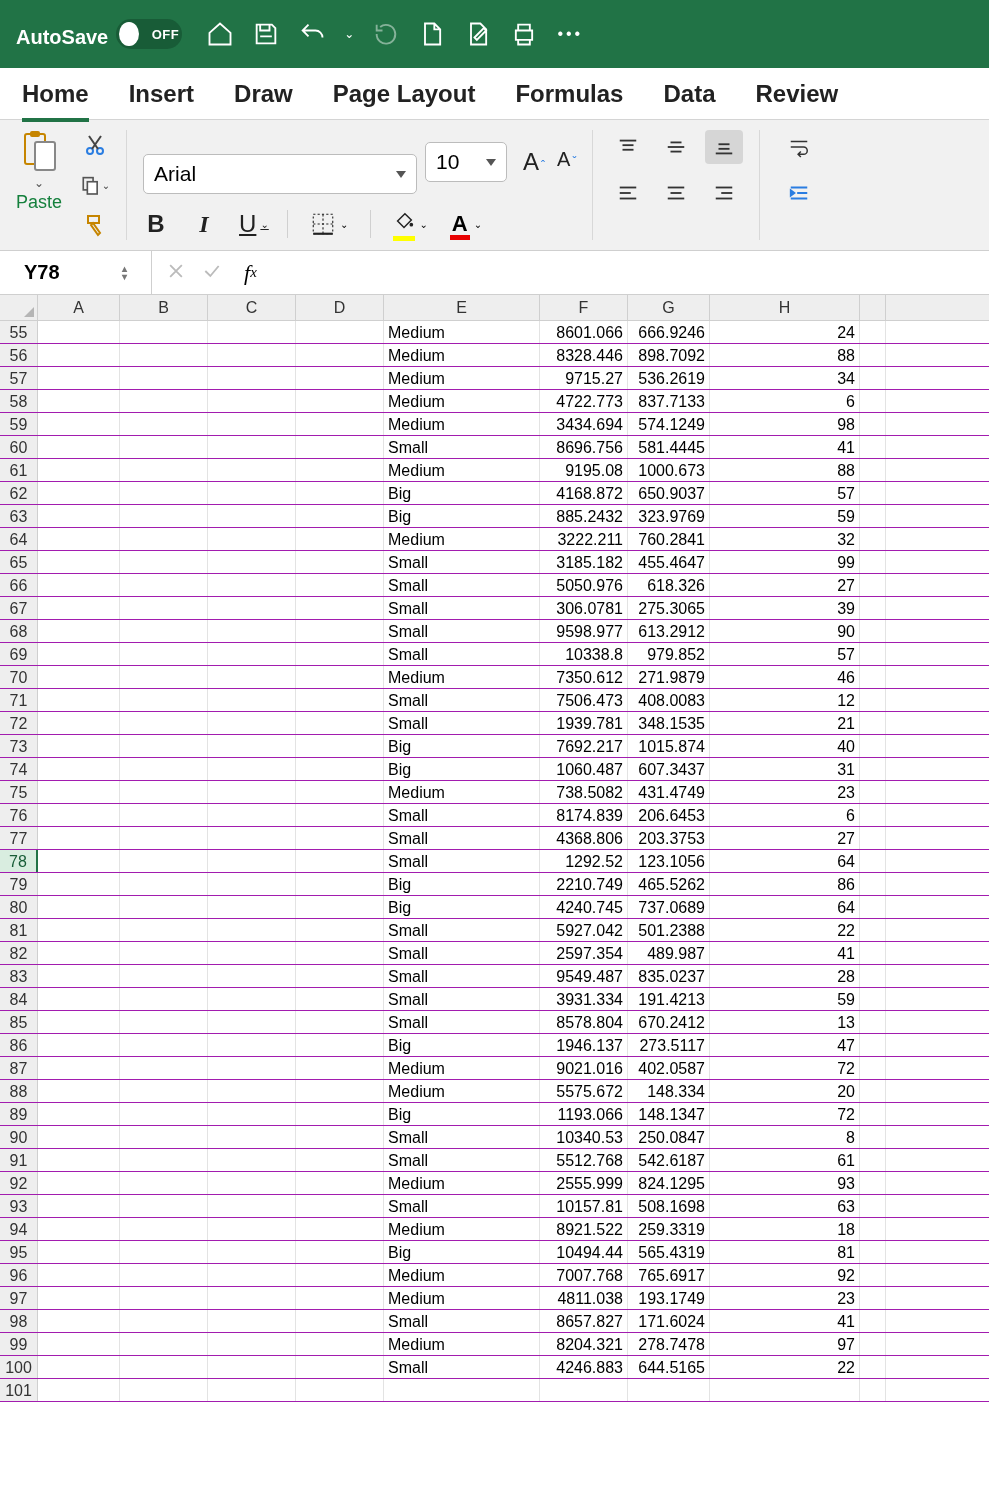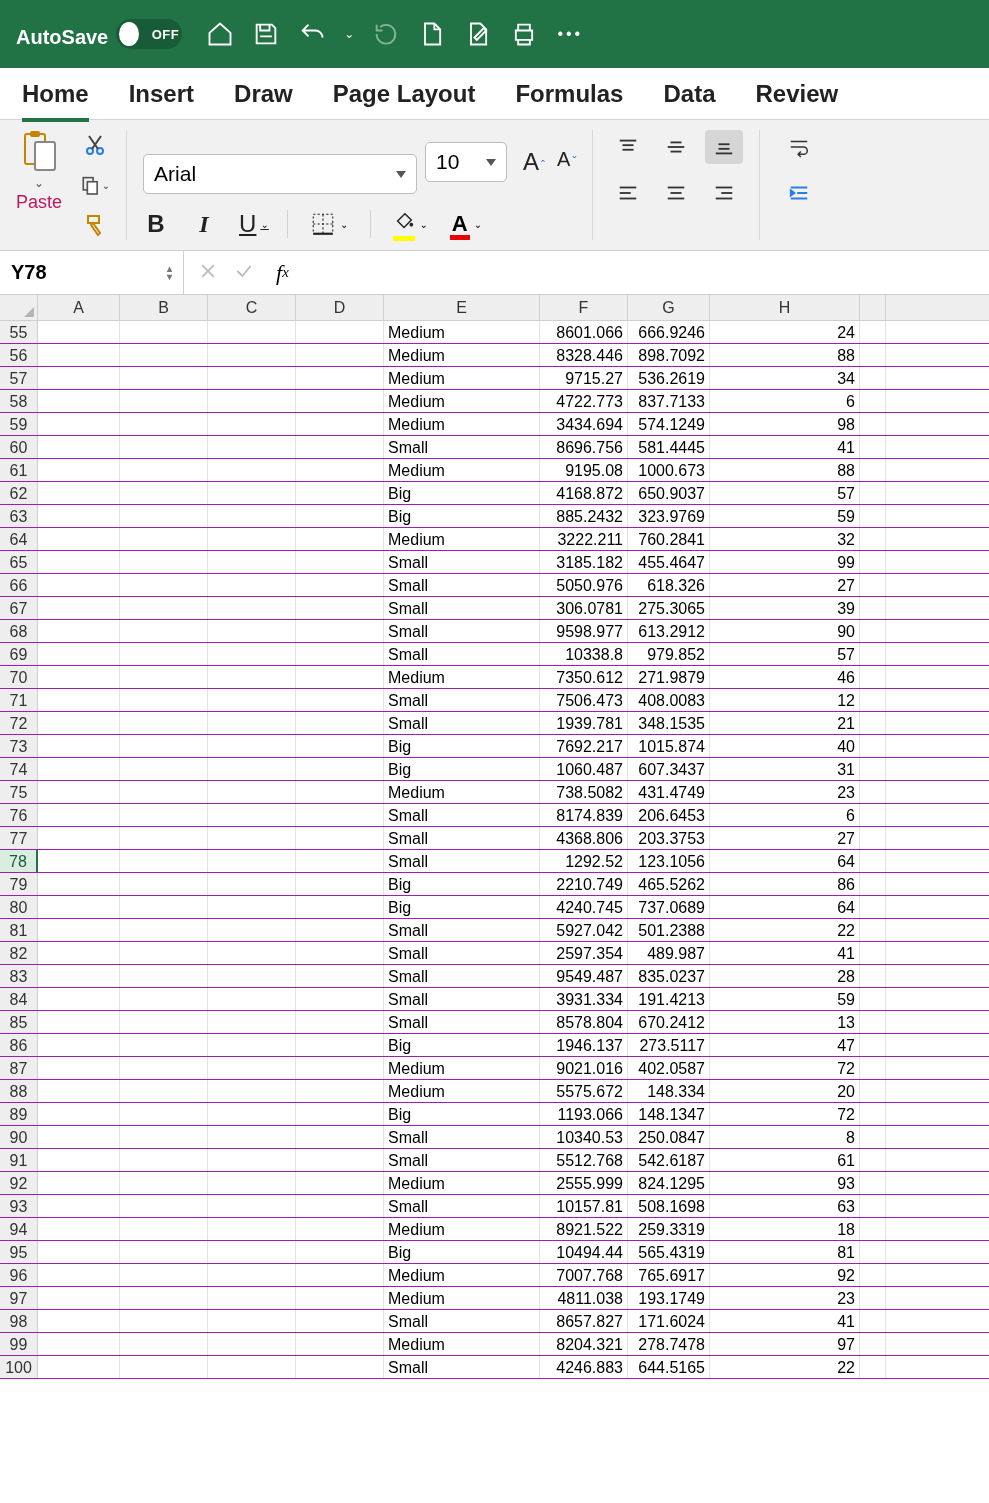--- a/index.html
+++ b/index.html
@@ -112,21 +112,21 @@
     display: flex;
     flex-direction: column;
     align-items: center;
     gap: 2px;
   }
   .paste-icon {
     width: 40px; height: 44px;
     position: relative;
   }
   .paste-icon svg { width: 100%; height: 100%; }
-  .paste-label { font-size: 18px; color: #be185d; }
+  .paste-label { font-size: 18px; color: #15803d; }
   .clipboard-side {
     display: flex;
     flex-direction: column;
     gap: 10px;
     margin-left: 8px;
   }
   .mini-btn {
     width: 30px; height: 30px;
     display: flex; align-items: center; justify-content: center;
     position: relative;
@@ -212,26 +212,26 @@
 
   
   .formula-bar {
     display: flex;
     align-items: stretch;
     height: 44px;
     border-bottom: 1px solid #cfcfcf;
     background: #fff;
   }
   .name-box {
-    width: 184px;
+    width: 152px;
     border-right: 1px solid #cfcfcf;
     background: #fff;
     display: flex;
     align-items: center;
-    padding: 0 11px;
+    padding: 0 24px;
     font-size: 20px;
     font-weight: 600;
     justify-content: space-between;
   }
   .name-box-spinners {
     display: flex; flex-direction: column; line-height: 8px; color: #777;
   }
   .name-box-spinners span { font-size: 10px; }
   .fbar-btns {
     display: flex; align-items: center; gap: 16px;
@@ -1116,14 +1116,26 @@
         <div class="cell cA text"></div>
         <div class="cell cB text"></div>
         <div class="cell cC text"></div>
         <div class="cell cD text"></div>
         <div class="cell cE text">Small</div>
         <div class="cell cF num">4246.883</div>
         <div class="cell cG num">644.5165</div>
         <div class="cell cH num">22</div>
         <div class="cell cI"></div>
       </div>
+      <div class="row">
+        <div class="row-head">101</div>
+        <div class="cell cA text"></div>
+        <div class="cell cB text"></div>
+        <div class="cell cC text"></div>
+        <div class="cell cD text"></div>
+        <div class="cell cE text"></div>
+        <div class="cell cF num"></div>
+        <div class="cell cG num"></div>
+        <div class="cell cH num"></div>
+        <div class="cell cI"></div>
+      </div>
     </div>
 </div>
 
 </body></html>

